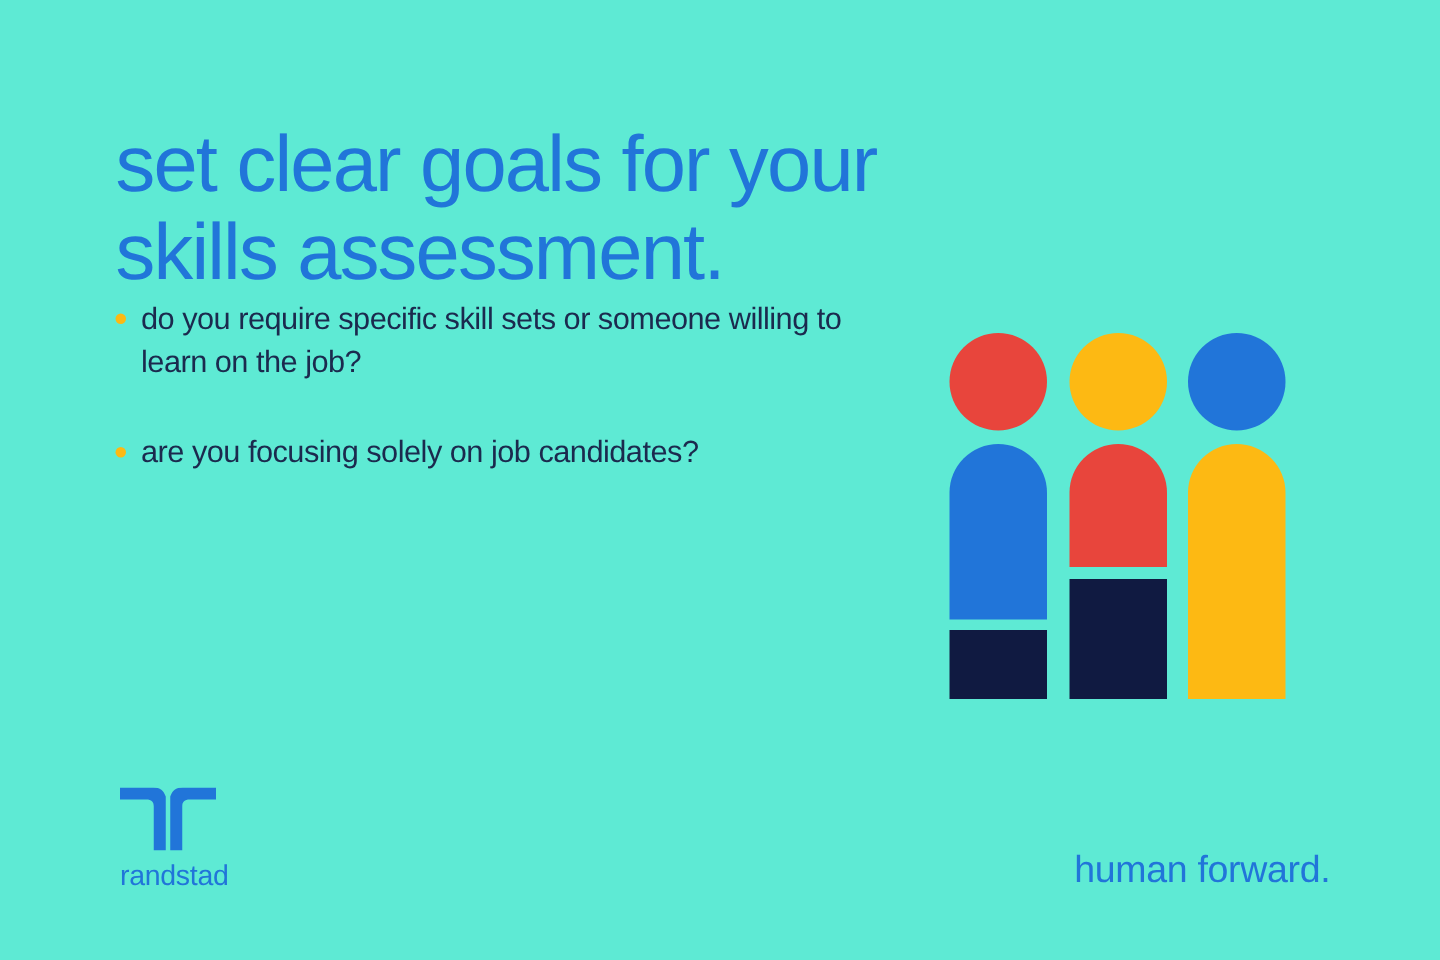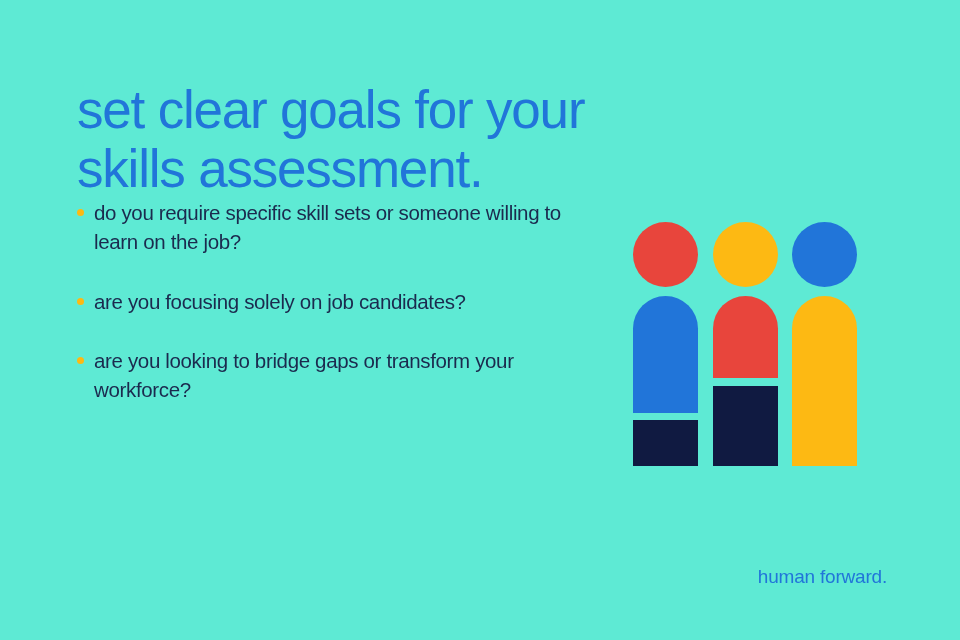--- a/index.html
+++ b/index.html
@@ -114,21 +114,21 @@
     letter-spacing: -0.2px;
     font-weight: 400;
   }
 
   
   #tagline {
     position: absolute;
     right: 73px;
     top: 566px;
     color: #2175D9;
-    font-size: 19px;
+    font-size: 25px;
     letter-spacing: -0.2px;
     font-weight: 400;
     text-align: right;
   }
 </style>
 </head>
 <body>
 
 <div id="slide">
 
@@ -136,24 +136,20 @@
 skills assessment.</h1>
 
   <ul id="bullets" style="list-style:none;margin:0;padding:0;">
     <li class="bullet-row">
       <span class="bullet-dot"></span>
       <span class="bullet-text">do you require specific skill sets or someone willing to learn on the job?</span>
     </li>
     <li class="bullet-row">
       <span class="bullet-dot"></span>
       <span class="bullet-text">are you focusing solely on job candidates?</span>
-    </li>
-    <li class="bullet-row">
-      <span class="bullet-dot"></span>
-      <span class="bullet-text">are you looking to bridge gaps or transform your workforce?</span>
     </li>
   </ul>
 
   <div id="figures">
 
     <div class="figure" style="left:0px;">
       <span class="fig-head" style="background:#E8453C;"></span>
       <span class="fig-body" style="background:#2175D9;top:74px;height:117px;"></span>
       <span class="fig-base" style="top:198px;height:46px;"></span>
     </div>
@@ -164,16 +160,23 @@
       <span class="fig-base" style="top:164px;height:80px;"></span>
     </div>
 
     <div class="figure" style="left:159px;">
       <span class="fig-head" style="background:#2175D9;"></span>
       <span class="fig-body" style="background:#FDB913;top:74px;height:170px;"></span>
     </div>
 
   </div>
 
+  <div id="logo-block">
+    <svg id="logo-mark" width="64" height="42" viewBox="0 0 64 42" aria-hidden="true">
+      <path d="M0 0 H22 C27 0 29 2 30.5 6 L30.5 42 L22.5 42 L22.5 12.5 C22.5 9.5 21 8 17.5 8 L0 8 Z" fill="#2175D9"></path>
+      <path d="M64 0 H42 C37 0 35 2 33.5 6 L33.5 42 L41.5 42 L41.5 12.5 C41.5 9.5 43 8 46.5 8 L64 8 Z" fill="#2175D9"></path>
+    </svg>
+    <div id="logo-word">randstad</div>
+  </div>
 
   <div id="tagline">human forward.</div>
 
 </div>
 
 </body></html>

